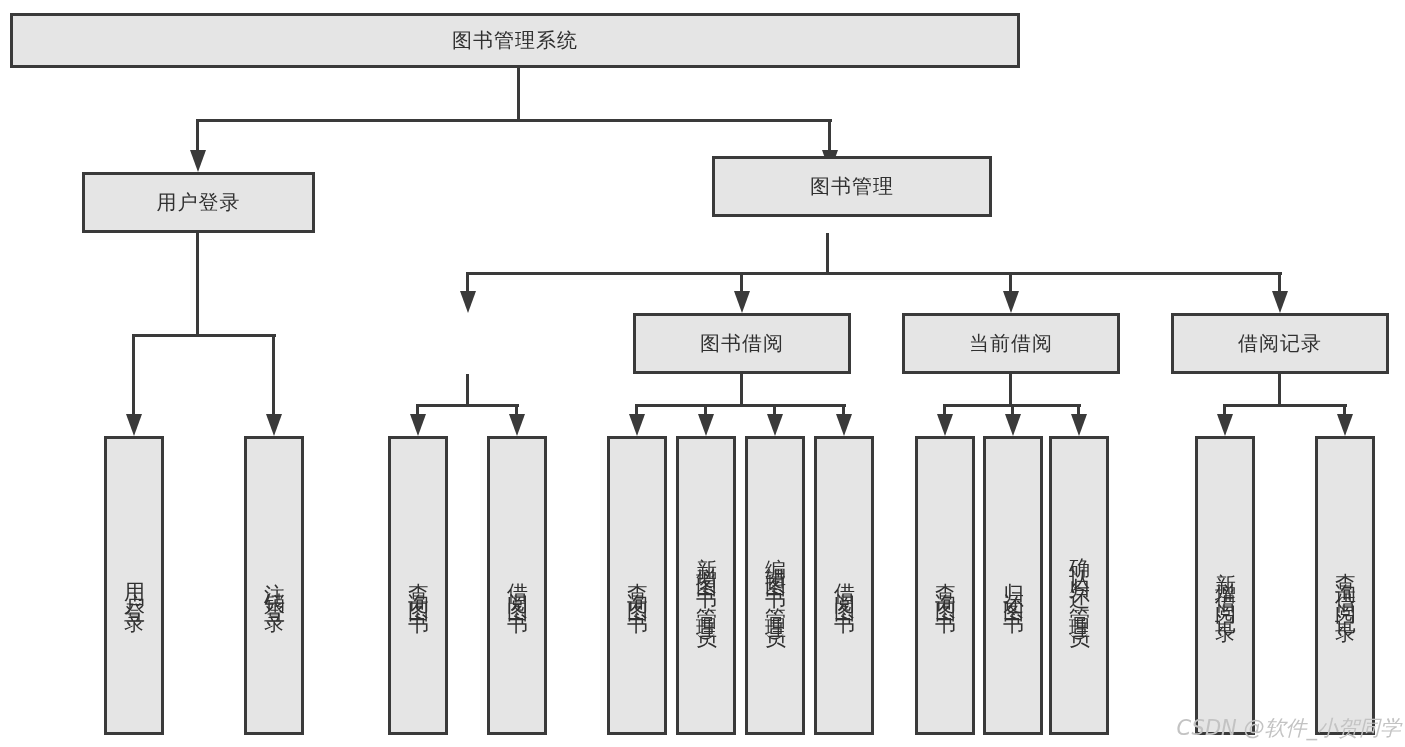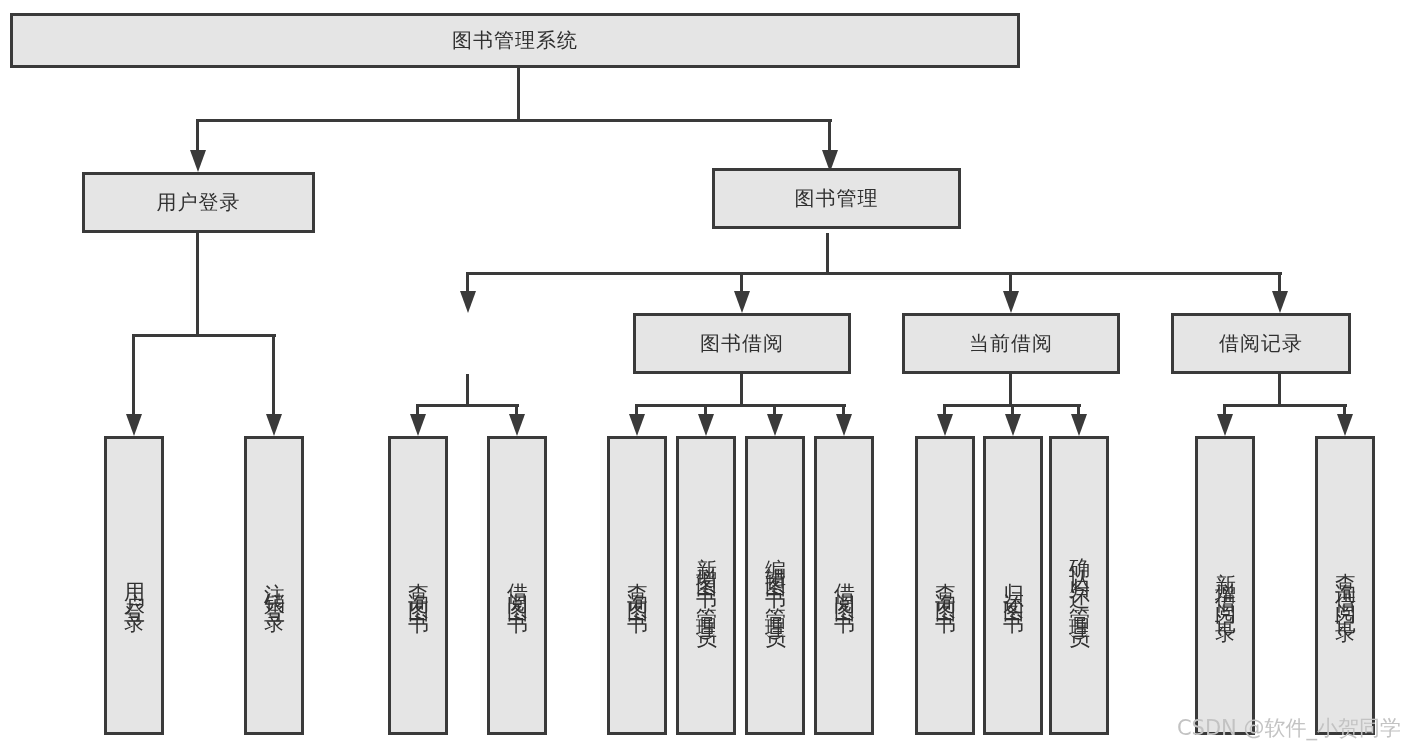--- a/index.html
+++ b/index.html
@@ -42,21 +42,21 @@
   <div class="box" style="left:10px;top:13px;width:1010px;height:55px;">图书管理系统</div>
 
   <div class="vline" style="left:517px;top:68px;width:3px;height:54px;"></div>
   <div class="hline" style="left:196px;top:119px;width:636px;height:3px;"></div>
   <div class="vline" style="left:196px;top:119px;width:3px;height:33px;"></div>
   <div class="arrow" style="left:190px;top:150px;"></div>
   <div class="vline" style="left:828px;top:119px;width:3px;height:33px;"></div>
   <div class="arrow" style="left:822px;top:150px;"></div>
 
   <div class="box" style="left:82px;top:172px;width:233px;height:61px;">用户登录</div>
-  <div class="box" style="left:712px;top:168px;width:249px;height:61px;">图书管理</div>
+  <div class="box" style="left:712px;top:156px;width:280px;height:61px;">图书管理</div>
 
   <div class="vline" style="left:196px;top:233px;width:3px;height:104px;"></div>
   <div class="hline" style="left:132px;top:334px;width:144px;height:3px;"></div>
   <div class="vline" style="left:132px;top:334px;width:3px;height:82px;"></div>
   <div class="arrow" style="left:126px;top:414px;"></div>
   <div class="vline" style="left:272px;top:334px;width:3px;height:82px;"></div>
   <div class="arrow" style="left:266px;top:414px;"></div>
 
   <div class="vline" style="left:826px;top:233px;width:3px;height:42px;"></div>
   <div class="hline" style="left:466px;top:272px;width:816px;height:3px;"></div>
@@ -64,21 +64,21 @@
   <div class="arrow" style="left:460px;top:291px;"></div>
   <div class="vline" style="left:740px;top:272px;width:3px;height:21px;"></div>
   <div class="arrow" style="left:734px;top:291px;"></div>
   <div class="vline" style="left:1009px;top:272px;width:3px;height:21px;"></div>
   <div class="arrow" style="left:1003px;top:291px;"></div>
   <div class="vline" style="left:1278px;top:272px;width:3px;height:21px;"></div>
   <div class="arrow" style="left:1272px;top:291px;"></div>
 
   <div class="box" style="left:902px;top:313px;width:218px;height:61px;">当前借阅</div>
   <div class="box" style="left:633px;top:313px;width:218px;height:61px;">图书借阅</div>
-  <div class="box" style="left:1171px;top:313px;width:180px;height:61px;">借阅记录</div>
+  <div class="box" style="left:1171px;top:313px;width:218px;height:61px;">借阅记录</div>
 
   <div class="vline" style="left:466px;top:374px;width:3px;height:33px;"></div>
   <div class="vline" style="left:740px;top:374px;width:3px;height:33px;"></div>
   <div class="vline" style="left:1009px;top:374px;width:3px;height:33px;"></div>
   <div class="vline" style="left:1278px;top:374px;width:3px;height:33px;"></div>
 
   <div class="hline" style="left:416px;top:404px;width:103px;height:3px;"></div>
   <div class="hline" style="left:635px;top:404px;width:211px;height:3px;"></div>
   <div class="hline" style="left:943px;top:404px;width:138px;height:3px;"></div>
   <div class="hline" style="left:1223px;top:404px;width:124px;height:3px;"></div>
@@ -117,15 +117,15 @@
   <div class="box vbox" style="left:745px;top:436px;width:60px;height:299px;">编辑图书（管理员）</div>
   <div class="box vbox" style="left:814px;top:436px;width:60px;height:299px;">借阅图书</div>
 
   <div class="box vbox" style="left:915px;top:436px;width:60px;height:299px;">查询图书</div>
   <div class="box vbox" style="left:983px;top:436px;width:60px;height:299px;">归还图书</div>
   <div class="box vbox" style="left:1049px;top:436px;width:60px;height:299px;">确认归还（管理员）</div>
 
   <div class="box vbox" style="left:1195px;top:436px;width:60px;height:299px;">新增借阅记录</div>
   <div class="box vbox" style="left:1315px;top:436px;width:60px;height:299px;">查询借阅记录</div>
 
-  <div class="watermark" style="right:4px;top:714px;">CSDN @软件_小贺同学</div>
+  <div class="watermark" style="right:4px;top:714px;font-style:italic;">CSDN @软件_小贺同学</div>
 
 </div>
 
 </body></html>

